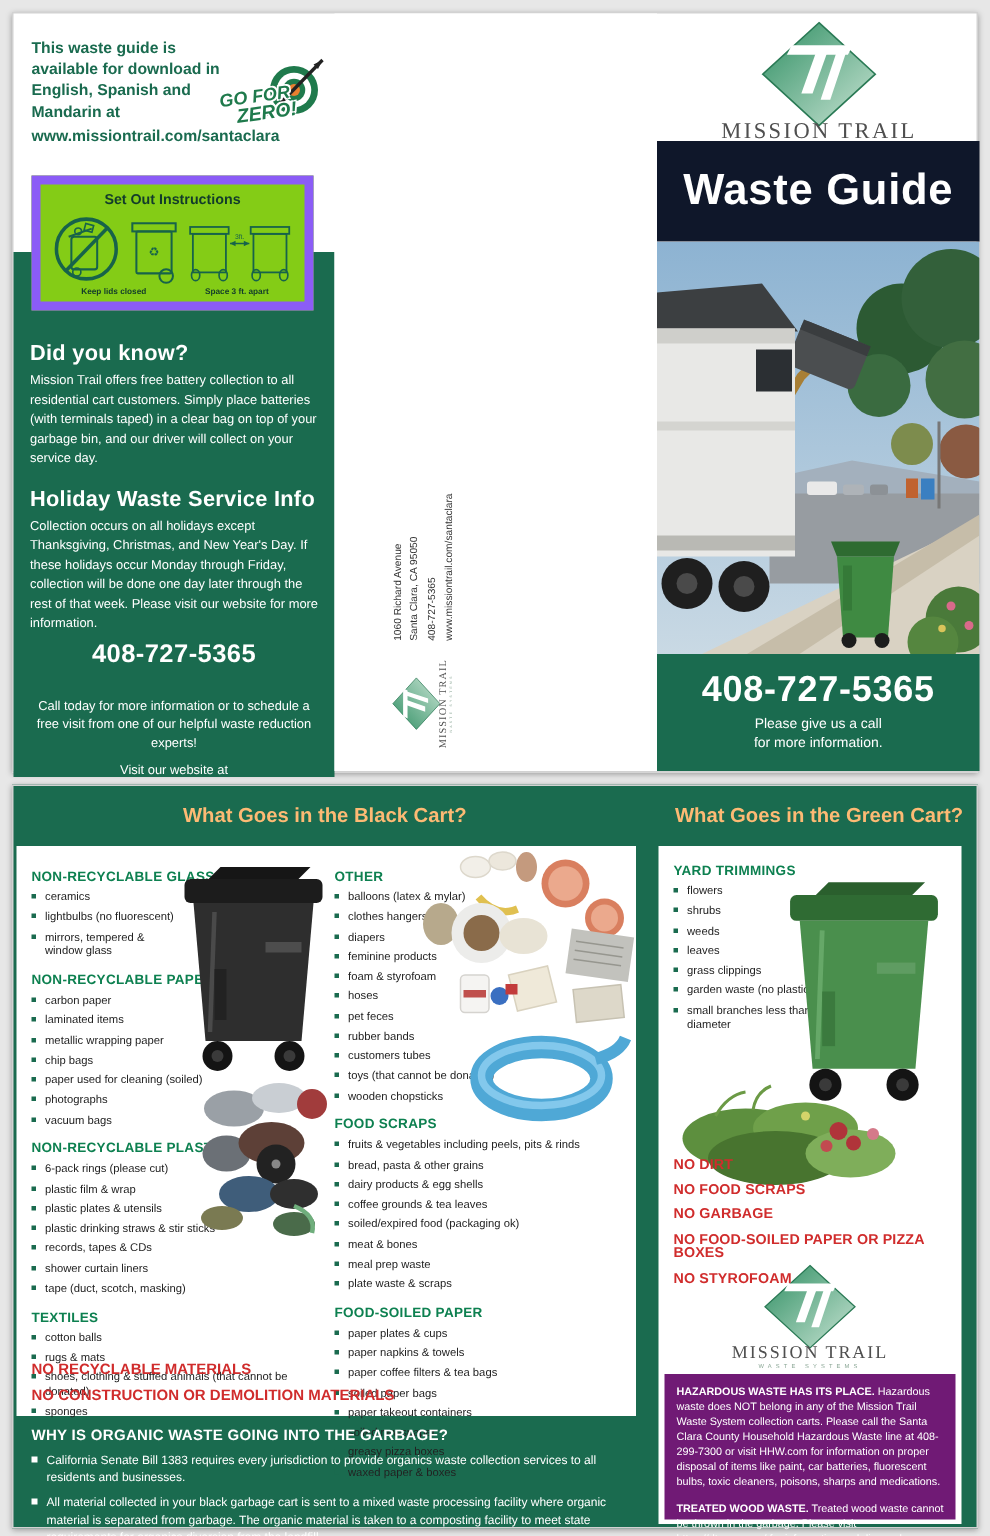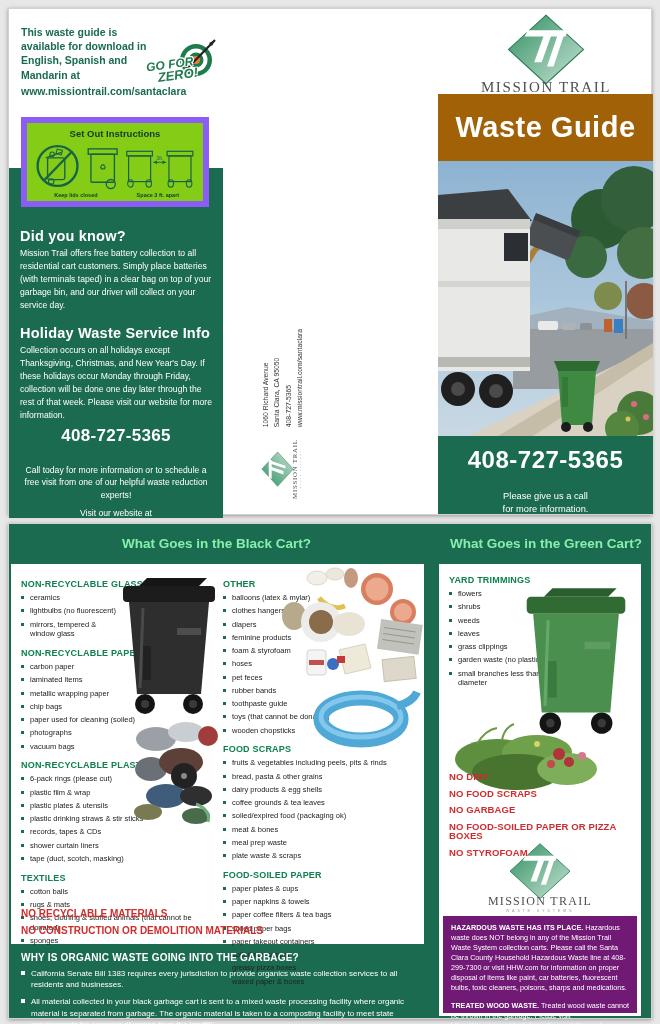--- a/index.html
+++ b/index.html
@@ -32,28 +32,28 @@
   .phoneblock .pn{font-size:8.6px;line-height:1.45;margin:18px 14px 0 14px;}
   .phoneblock .pv{font-size:8.6px;line-height:1.45;margin-top:6px;}
   .phoneblock a{color:#fff;text-decoration:none;font-weight:bold;font-size:8.6px;}
   
   .p1-mid{position:absolute;left:214px;top:0;width:215px;height:505px;background:#fff;}
   .rotor{position:absolute;left:16px;top:492px;width:172px;height:66px;transform:rotate(-90deg);transform-origin:top left;display:flex;align-items:flex-end;gap:10px;}
   .addr{font-size:6.8px;color:#333;line-height:1.65;}
   
   .p1-right{position:absolute;left:429px;top:0;width:215px;height:505px;}
   .logo-top{position:absolute;left:0;top:4px;width:215px;text-align:center;}
-  .banner{position:absolute;left:0;top:85px;width:215px;height:67px;background:#a16207;display:flex;align-items:center;justify-content:center;}
+  .banner{position:absolute;left:0;top:85px;width:215px;height:67px;background:#0f172a;display:flex;align-items:center;justify-content:center;}
   .banner h1{margin:0;color:#fff;font-size:29px;font-weight:bold;letter-spacing:.5px;}
   .photo{position:absolute;left:0;top:152px;width:215px;height:275px;overflow:hidden;}
   .gfoot{position:absolute;left:0;top:427px;width:215px;height:78px;background:#1a6b4f;color:#fff;text-align:center;}
   .gfoot .ph{font-size:24px;font-weight:bold;margin-top:10px;letter-spacing:.5px;}
-  .gfoot .pn{font-size:9.3px;line-height:1.45;margin-top:16px;}
+  .gfoot .pn{font-size:9.3px;line-height:1.45;margin-top:2px;}
   
-  .hdr-title{position:absolute;top:0;height:44px;line-height:40px;text-align:center;color:#86efac;font-size:13.5px;font-weight:bold;margin:0;}
+  .hdr-title{position:absolute;top:0;height:44px;line-height:40px;text-align:center;color:#fdba74;font-size:13.5px;font-weight:bold;margin:0;}
   .t-black{left:0;width:415px;}
   .t-green{left:430px;width:214px;}
   .bc-panel{position:absolute;left:2px;top:40px;width:413px;height:380px;background:#fff;}
   .gc-panel{position:absolute;left:430px;top:40px;width:202px;height:452px;background:#fff;}
   .why{position:absolute;left:12px;top:428px;width:405px;color:#fff;}
   .why h3{font-size:10px;font-weight:bold;margin:0 0 5px 0;letter-spacing:.2px;}
   .why ul{margin:0;padding:0;list-style:none;}
   .why li{position:relative;font-size:8px;line-height:1.4;padding-left:10px;margin-bottom:6px;}
   .why li::before{content:"";position:absolute;left:0;top:3px;width:3.5px;height:3.5px;background:#fff;}
   .col{position:absolute;top:6px;}
@@ -378,21 +378,21 @@
           <h4>OTHER</h4>
           <ul style="max-width:110px">
               <li>balloons (latex &amp; mylar)</li>
               <li>clothes hangers</li>
               <li>diapers</li>
               <li>feminine products</li>
               <li>foam &amp; styrofoam</li>
               <li>hoses</li>
               <li>pet feces</li>
               <li>rubber bands</li>
-              <li>toothpaste guide</li>
+              <li>customers tubes</li>
               <li>toys (that cannot be donated)</li>
               <li>wooden chopsticks</li>
             </ul>
         </div>
         <div class="sec">
           <h4>FOOD SCRAPS</h4>
           <ul>
               <li>fruits &amp; vegetables including peels, pits &amp; rinds</li>
               <li>bread, pasta &amp; other grains</li>
               <li>dairy products &amp; egg shells</li>

